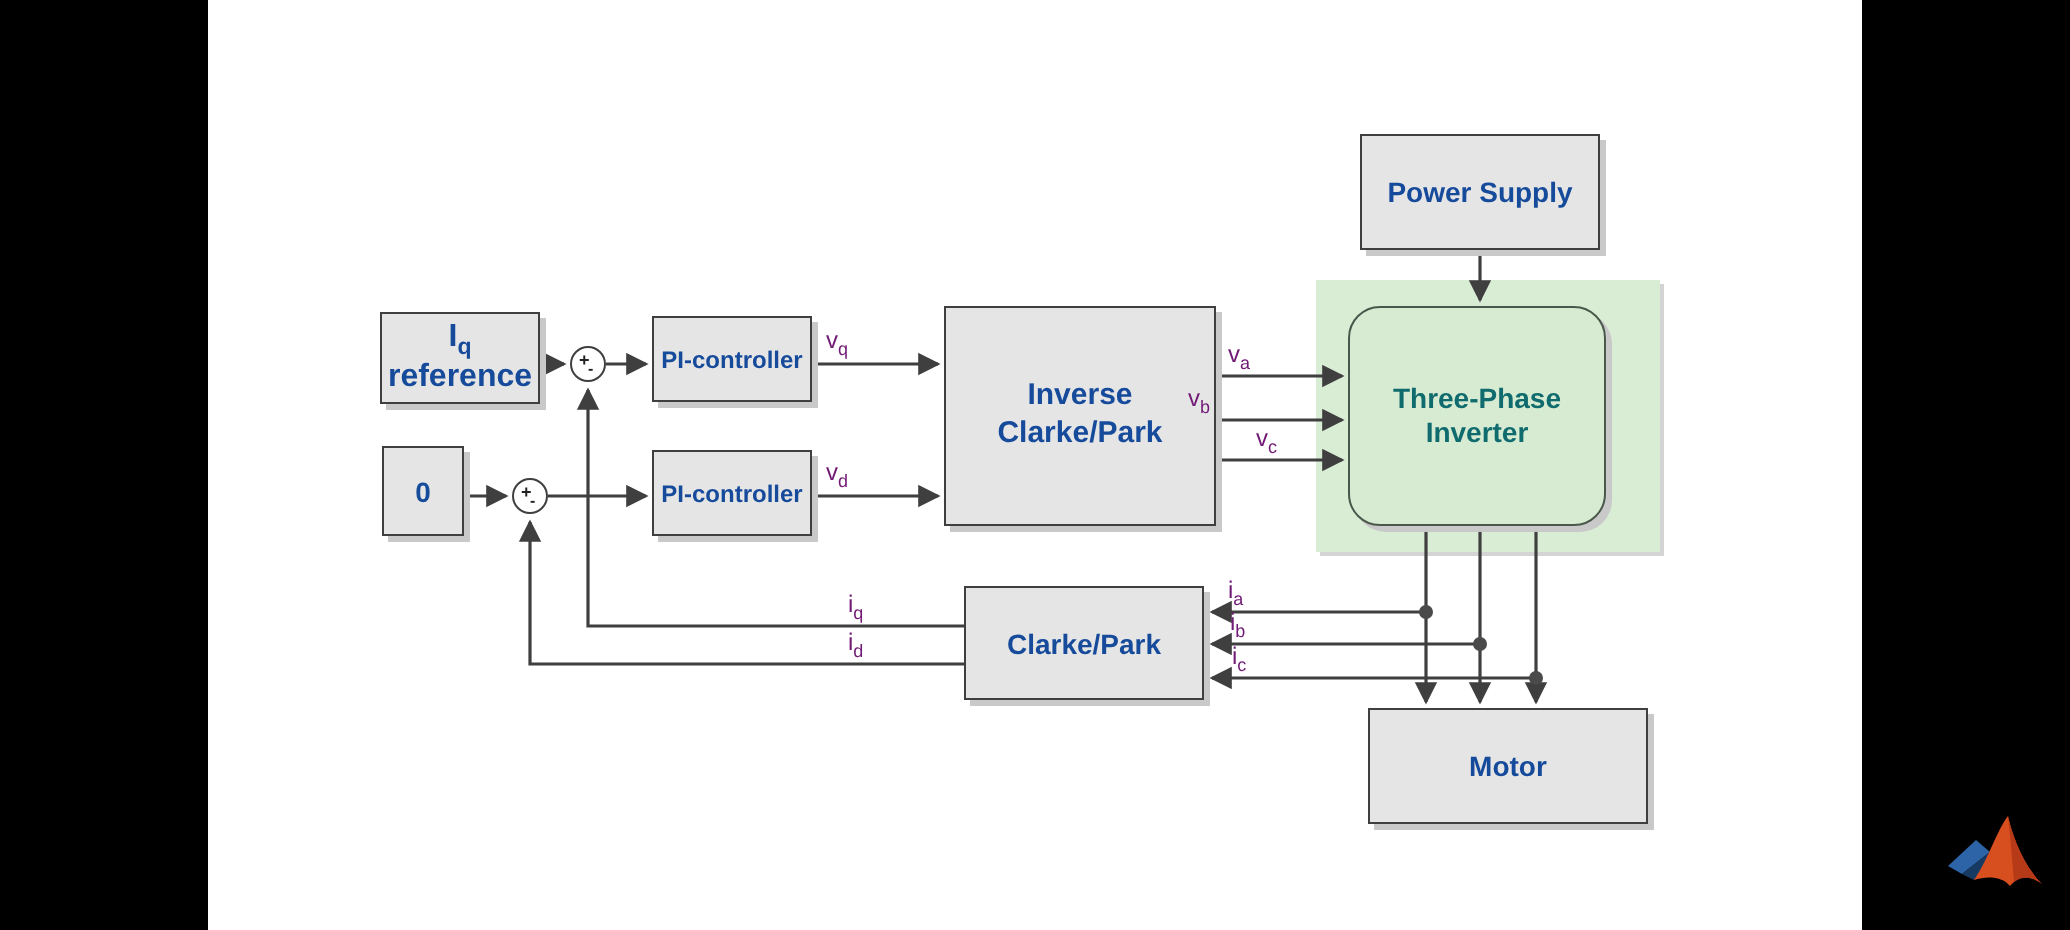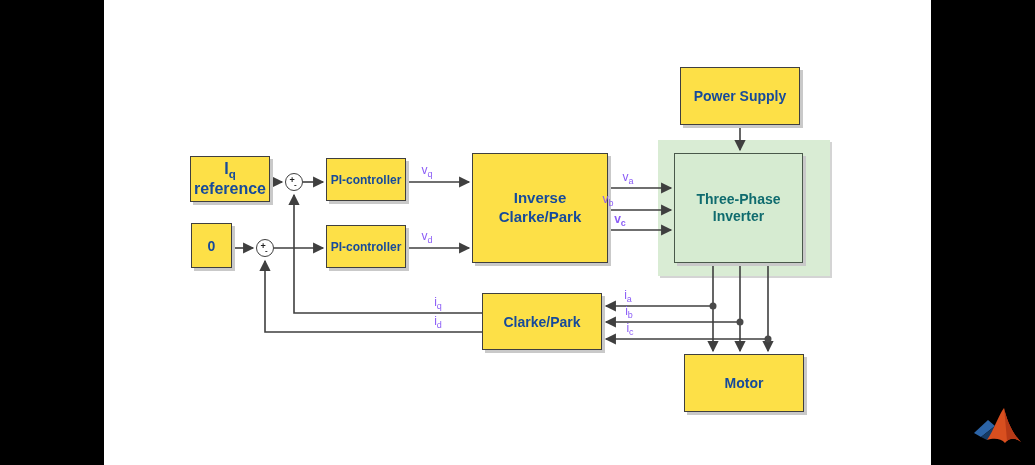--- a/index.html
+++ b/index.html
@@ -1,44 +1,44 @@
 <!DOCTYPE html>
 <html><head>
 <meta charset="utf-8">
 <style>
   html,body{margin:0;padding:0;background:#000;width:1035px;height:465px;overflow:hidden;
     font-family:"Liberation Sans","DejaVu Sans",sans-serif;}
   #frame{position:relative;width:1035px;height:465px;background:#000;}
   #stage{position:absolute;left:104px;top:0;width:827px;height:465px;background:#ffffff;}
-  .box{position:absolute;background:#fde047;border:1.6px solid #3f3f3f;
+  .box{position:absolute;background:#e5e5e5;border:1.6px solid #3f3f3f;
     box-shadow:3px 3px 0 #c9c9c9;display:flex;align-items:center;justify-content:center;
     text-align:center;box-sizing:border-box;}
   .navy{color:#164a9b;font-weight:bold;}
   .teal{color:#0f6b6e;font-weight:bold;}
   .box .lines{line-height:1.25;text-align:center;}
   sub{font-size:0.72em;}
   .greenzone{position:absolute;left:554px;top:140px;width:172px;height:136px;
     background:#d9ecd4;box-shadow:2px 2px 0 #d4d4d4;}
   #inverter{background:#d6ebd1;border-color:#49584a;}
   svg.wires{position:absolute;left:0;top:0;width:827px;height:465px;}
   .sum{position:absolute;width:18px;height:18px;border:1.5px solid #3f3f3f;border-radius:50%;
     background:#fff;box-sizing:border-box;}
   .sum .plus{position:absolute;left:3.5px;top:1px;font-size:9px;color:#222;font-weight:bold;}
   .sum .minus{position:absolute;left:8px;top:6px;font-size:8px;color:#222;font-weight:bold;}
-  .sig{position:absolute;width:28px;text-align:center;font-size:12px;color:#8b5cf6;}
+  .sig{position:absolute;width:28px;font-size:12px;color:#701a75;}
   .sig sub{font-size:9px;}
   #iq-ref-box{left:86px;top:156px;width:80px;height:46px;font-size:16px;}
   #zero-box{left:87px;top:223px;width:41px;height:45px;font-size:14px;}
   #pi-q-box{left:222px;top:158px;width:80px;height:43px;font-size:12px;}
   #pi-d-box{left:222px;top:225px;width:80px;height:43px;font-size:12px;}
   #inverse-box{left:368px;top:153px;width:136px;height:110px;font-size:15px;}
-  #inverter{left:570px;top:153px;width:129px;height:110px;font-size:14px;}
+  #inverter{left:570px;top:153px;width:129px;height:110px;font-size:14px;border-radius:16px;}
   #power-box{left:576px;top:67px;width:120px;height:58px;font-size:14px;}
   #clarke-box{left:378px;top:293px;width:120px;height:57px;font-size:14px;}
-  #motor-box{left:580px;top:354px;width:120px;height:58px;font-size:14px;}
+  #motor-box{left:580px;top:354px;width:140px;height:58px;font-size:14px;}
   #matlab-logo{position:absolute;left:973px;top:404px;width:50px;height:48px;}
 </style>
 </head>
 <body>
 
 <div id="frame">
   <div id="stage">
 
     <div class="greenzone"></div>
 
@@ -123,21 +123,21 @@
     </div>
     <div class="sum" style="left:152px;top:239px;">
       <span class="plus">+</span>
       <span class="minus">-</span>
     </div>
 
     <div class="sig" style="left:309px;top:163px;"><span>v</span><sub>q</sub></div>
     <div class="sig" style="left:309px;top:229px;"><span>v</span><sub>d</sub></div>
     <div class="sig" style="left:510px;top:170px;"><span>v</span><sub>a</sub></div>
     <div class="sig" style="left:490px;top:192px;"><span>v</span><sub>b</sub></div>
-    <div class="sig" style="left:502px;top:212px;font-weight:bold;"><span>v</span><sub>c</sub></div>
+    <div class="sig" style="left:524px;top:212px;"><span>v</span><sub>c</sub></div>
     <div class="sig" style="left:510px;top:288px;"><span>i</span><sub>a</sub></div>
     <div class="sig" style="left:511px;top:304px;"><span>i</span><sub>b</sub></div>
     <div class="sig" style="left:512px;top:321px;"><span>i</span><sub>c</sub></div>
     <div class="sig" style="left:320px;top:295px;"><span>i</span><sub>q</sub></div>
     <div class="sig" style="left:320px;top:314px;"><span>i</span><sub>d</sub></div>
 
   </div>
 
   <svg id="matlab-logo" viewBox="0 0 50 46" xmlns="http://www.w3.org/2000/svg">
     <polygon points="1,28 15,15 22,21 8,32" fill="#2c64a7"></polygon>

